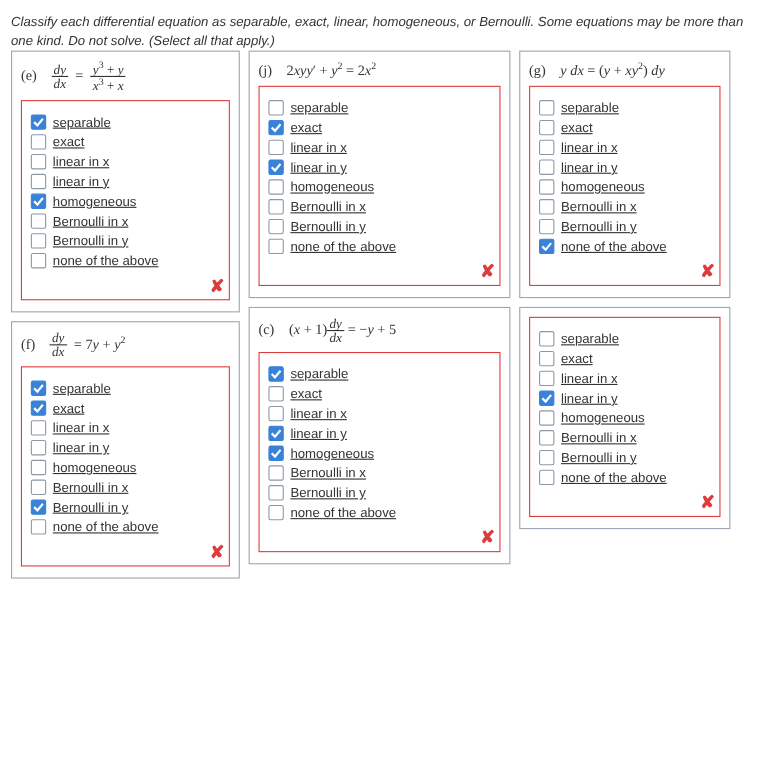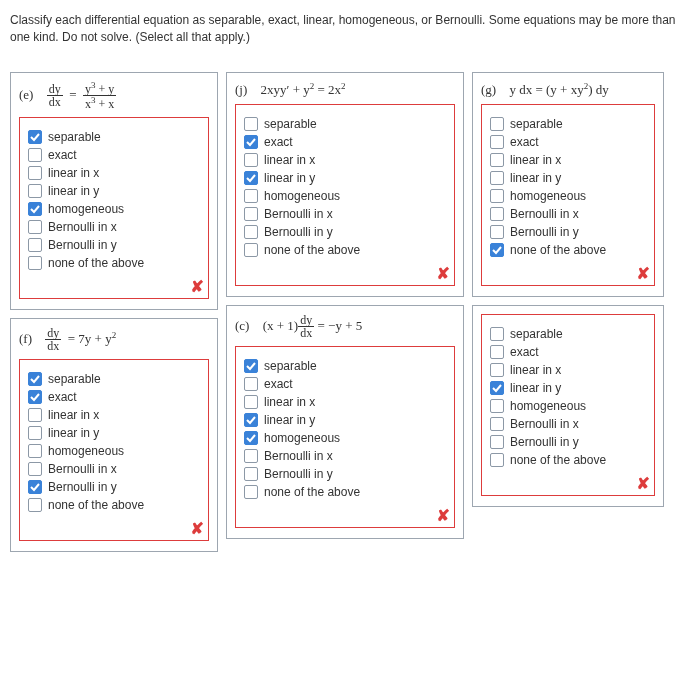--- a/index.html
+++ b/index.html
@@ -6,22 +6,23 @@
     font-family: Arial, Helvetica, sans-serif;
     font-size: 12px;
     margin: 0;
     padding: 12px 10px;
     color: #333;
     width: 700px;
     box-sizing: border-box;
   }
   .instructions {
     font-size: 12px;
-    margin-bottom: 26px;
+    margin-bottom: 0;
     line-height: 1.4;
+    font-style: italic;
   }
   .columns {
     display: flex;
     gap: 8px;
     align-items: flex-start;
   }
   .col {
     display: flex;
     flex-direction: column;
     gap: 8px;
@@ -35,20 +36,21 @@
     font-size: 13px;
     margin-bottom: 6px;
     white-space: nowrap;
     font-family: "Times New Roman", serif;
   }
   .eq-label .letter { margin-right: 10px; }
   .answer-box {
     border: 1px solid #dd3c3c;
     padding: 8px 10px 24px 8px;
     position: relative;
+    text-decoration: underline;
   }
   .opt {
     display: flex;
     align-items: center;
     gap: 6px;
     margin: 4px 0;
     font-size: 12px;
   }
   .check {
     width: 12px;
@@ -71,21 +73,21 @@
     bottom: 2px;
     color: #dd3c3c;
     font-weight: bold;
     font-size: 16px;
   }
   
   .frac { display: inline-block; vertical-align: middle; text-align: center; font-family:"Times New Roman",serif; }
   .frac .n { display:block; border-bottom:1px solid #333; padding:0 2px; font-size:12px; line-height:1;}
   .frac .d { display:block; padding:0 2px; font-size:12px; line-height:1.1;}
   sup { font-size:9px; }
-  .it { }
+  .it { font-style: italic; }
 </style>
 </head>
 <body>
 
 <div class="instructions">Classify each differential equation as separable, exact, linear, homogeneous, or Bernoulli. Some equations may be more than one kind. Do not solve. (Select all that apply.)</div>
 
 <div class="columns">
 
   <div class="col" style="width:208px">
 

